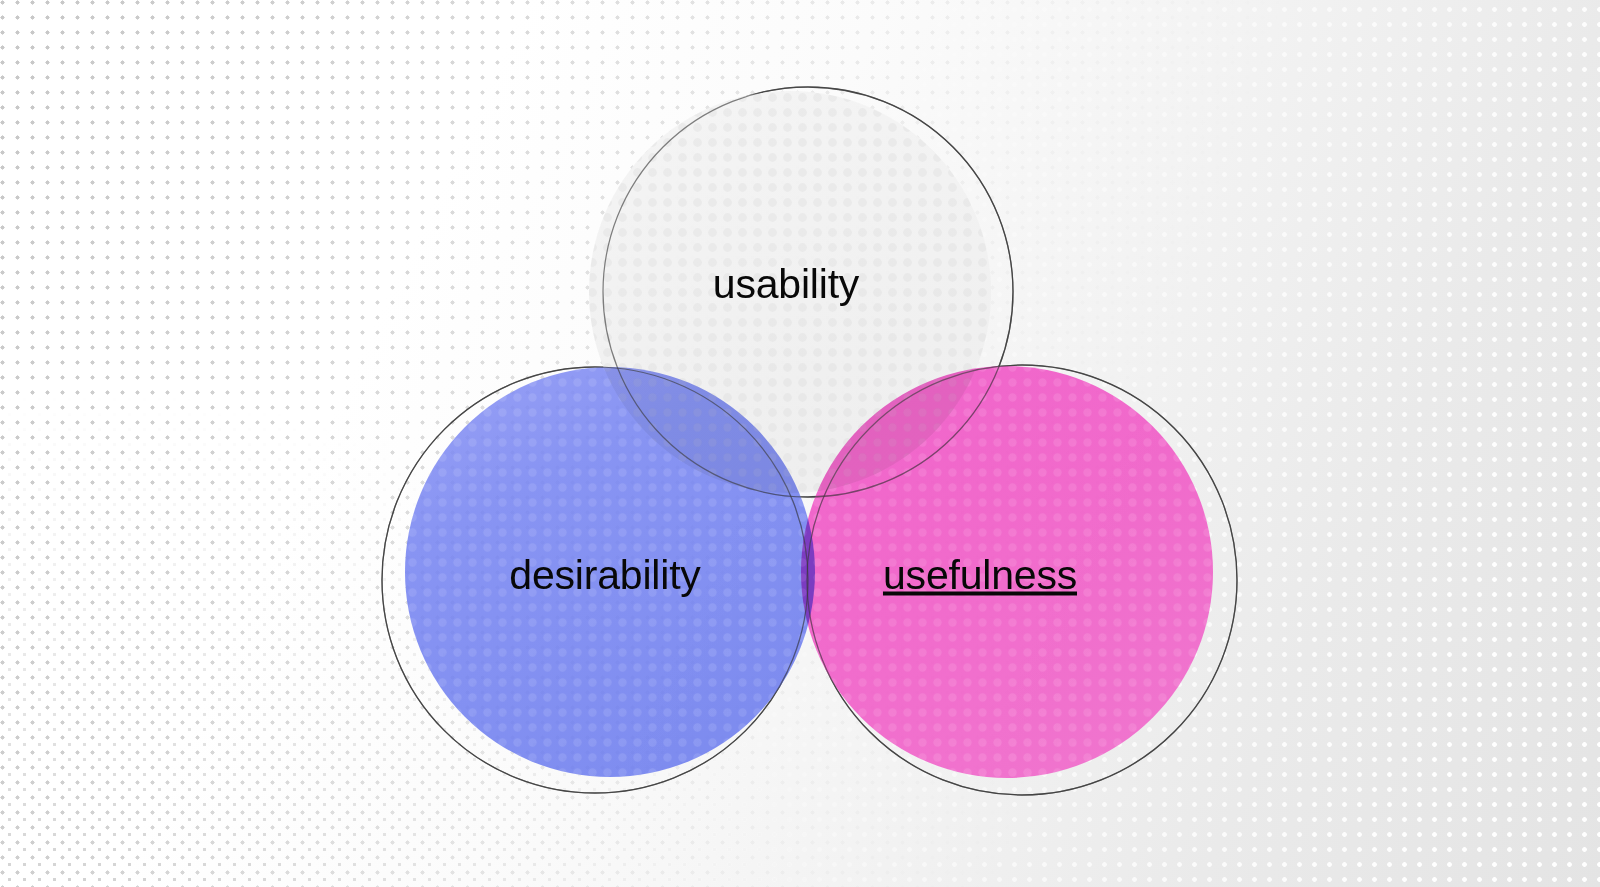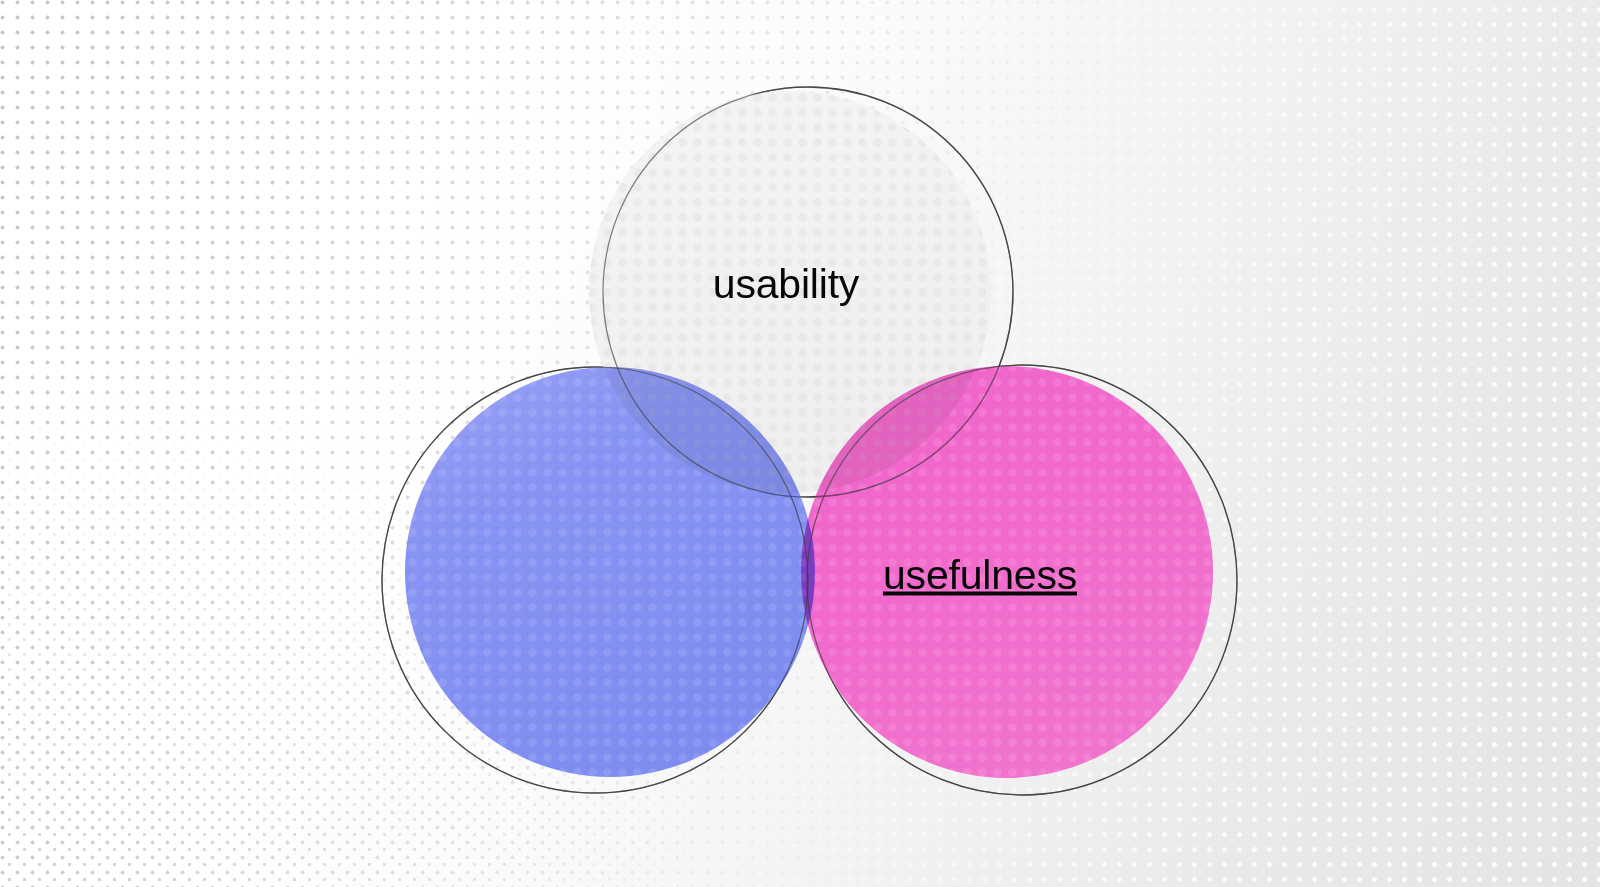--- a/index.html
+++ b/index.html
@@ -136,16 +136,17 @@
 
     <g id="outline-layer-top" fill="none" stroke="#2f2f2f" stroke-width="1.2" stroke-opacity="0.62">
       <circle id="olt-usability" cx="808" cy="292" r="205" stroke="#3a3a3a"></circle>
       <circle id="olt-desirability" cx="595" cy="580" r="213" stroke="#3a3a3a"></circle>
       <circle id="olt-usefulness" cx="1022" cy="580" r="215" stroke="#3a3a3a"></circle>
     </g>
   </svg>
 
   <div class="label" id="label-usability" style="left: 786px; top: 284px;">usability</div>
 
+  <div class="label" id="label-desirability" style="left: 605px; top: 575px;">desirability</div>
 
   <div class="label" id="label-usefulness" style="left: 980px; top: 575px; text-decoration: underline;">usefulness</div>
 
 </div>
 
 </body></html>

